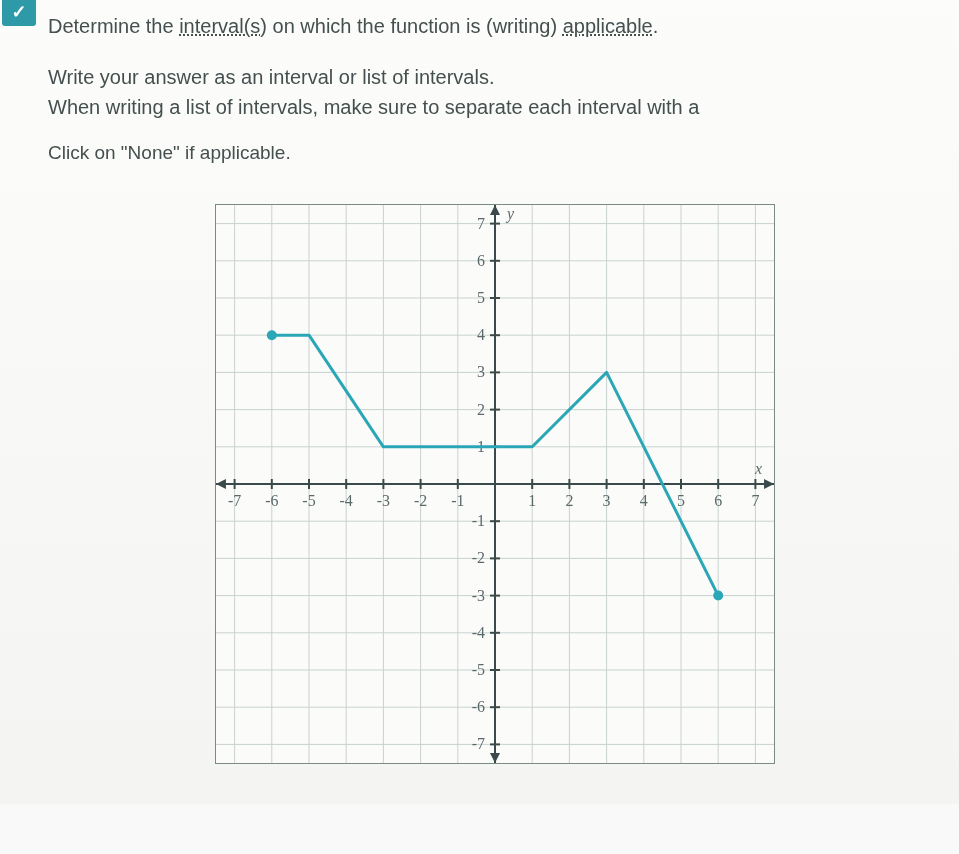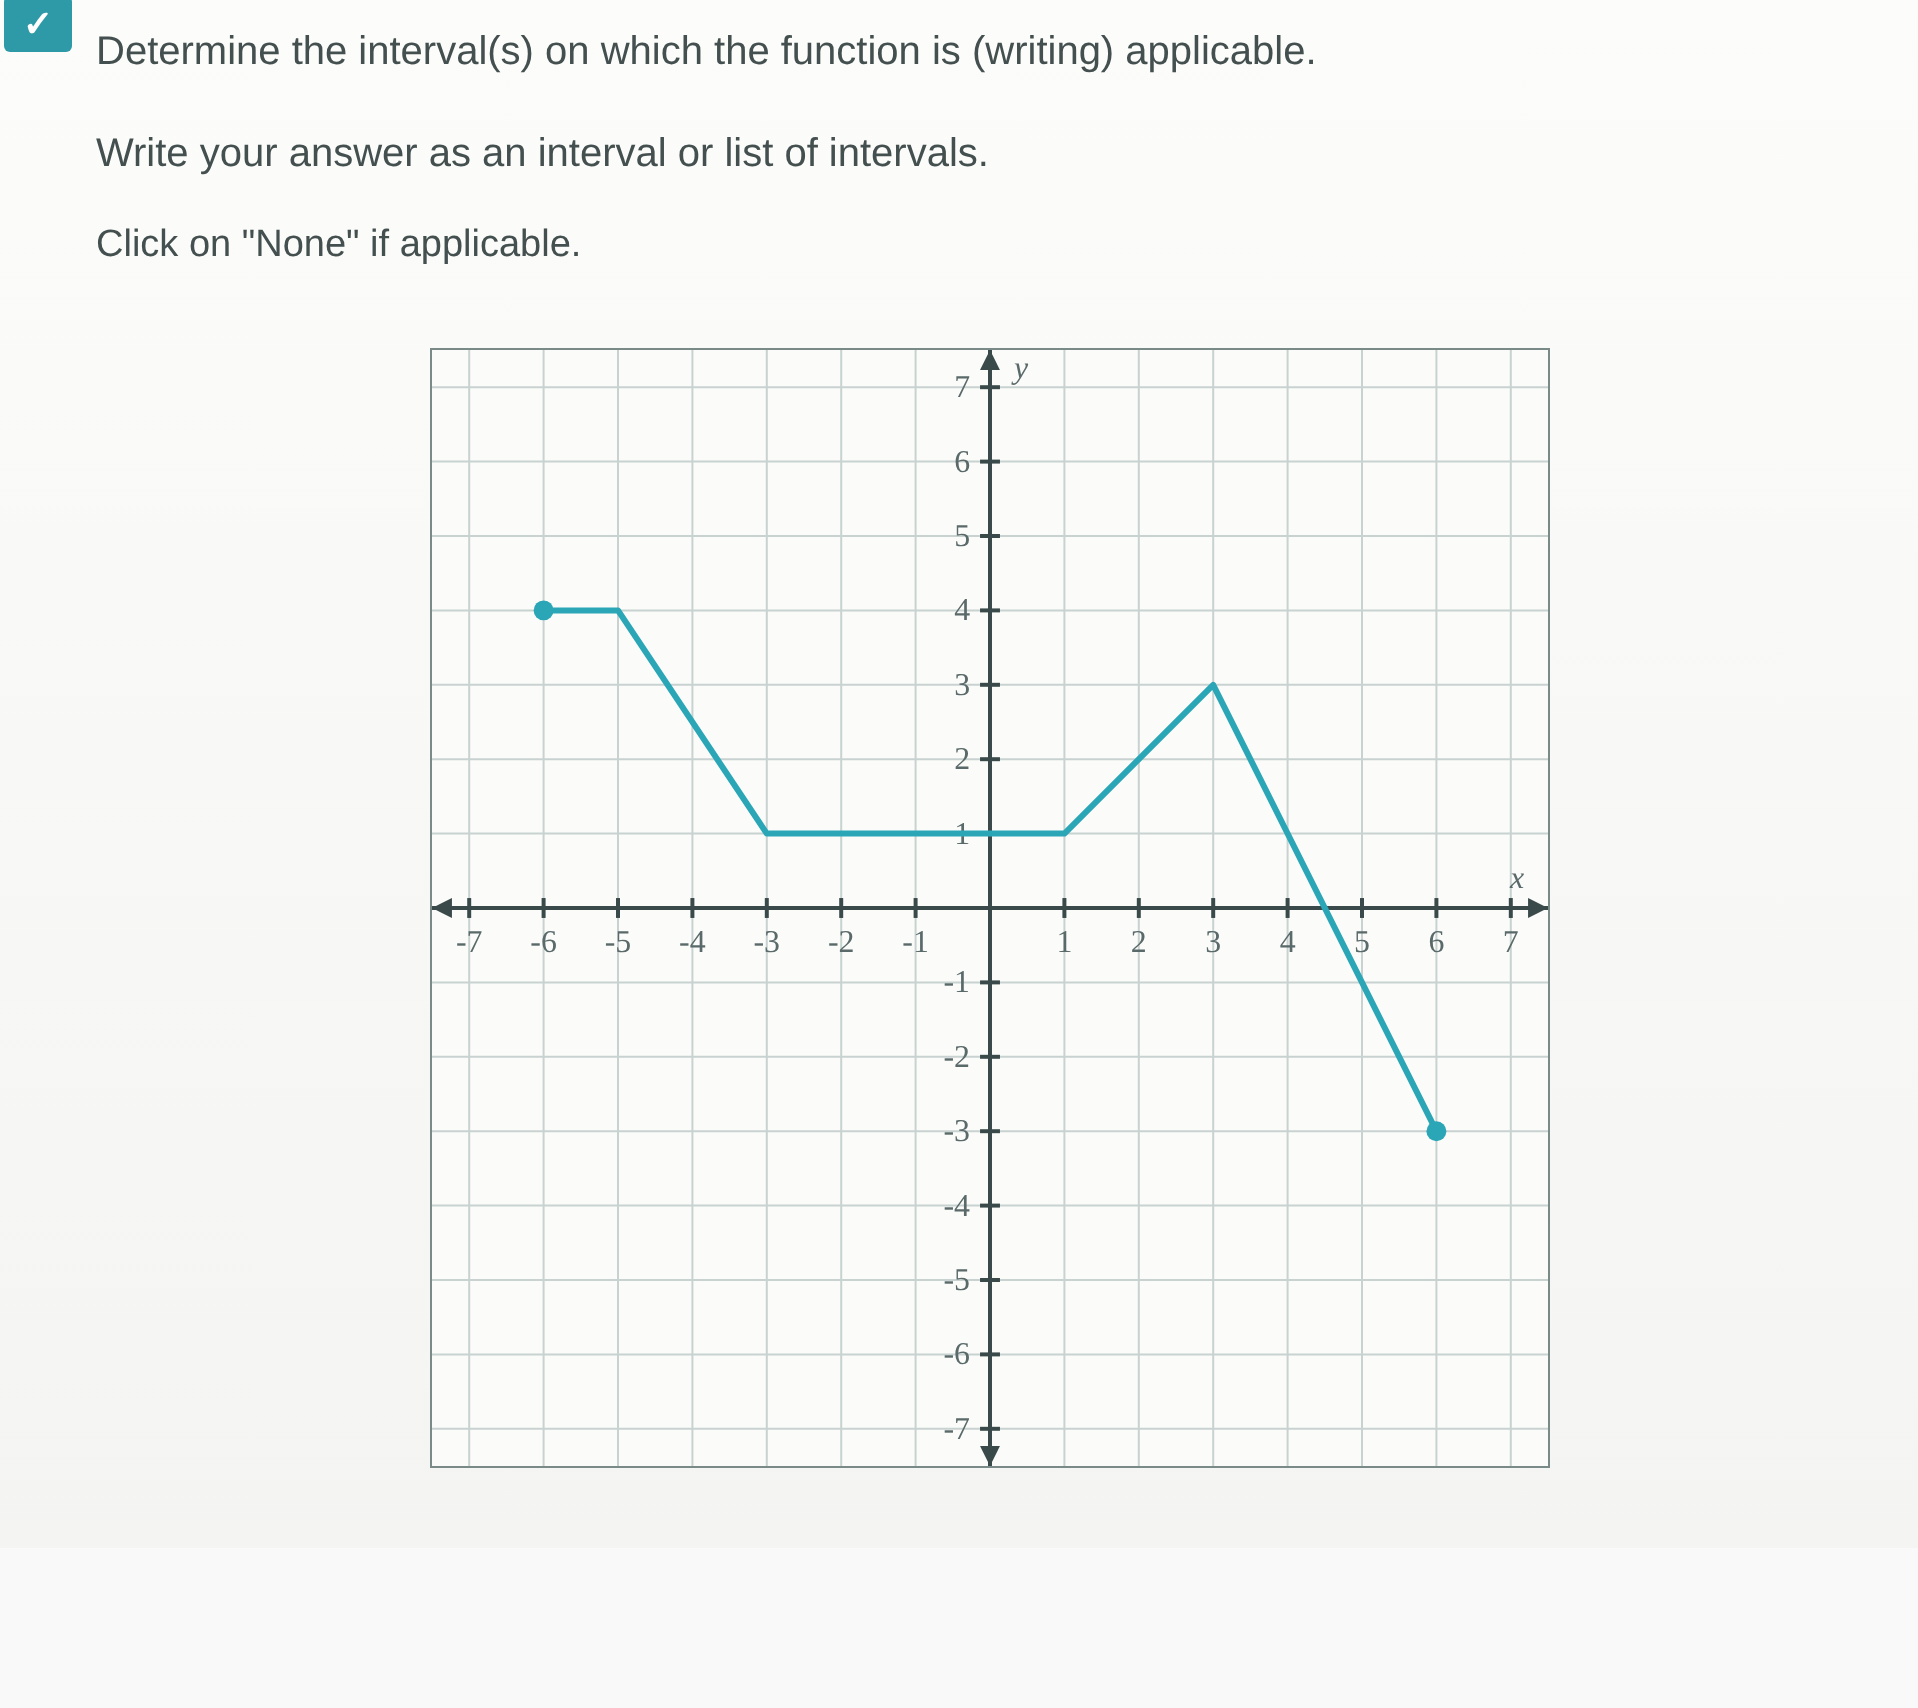--- a/index.html
+++ b/index.html
@@ -39,21 +39,21 @@
     font-size: 20px;
     line-height: 1.5;
     margin: 0 0 20px 0;
     color: #44504f;
   }
   .clicknone {
     font-size: 19px;
     margin: 0 0 30px 0;
     color: #44504f;
   }
-  .ul { text-decoration-style: dotted; cursor: help;}
+  .ul { text-decoration: underline; text-decoration-style: dotted; cursor: help;}
   .graph-wrap {
     display:flex;
     justify-content:center;
     padding: 10px 0 30px 0;
   }
   .graph {
     border: 1px solid #7a8a88;
     background: #fbfcf9;
     width: 560px;
     height: 560px;
@@ -66,20 +66,21 @@
   <div class="chk">
     <span>✓</span>
   </div>
 
   <p class="qtext">
     <span>Determine the </span><span class="ul">interval(s)</span><span> on which the function is (writing) </span><span class="ul">applicable</span><span>.</span>
   </p>
 
   <p class="subtext">
     <span>Write your answer as an interval or list of intervals.</span><br>
+    <span>When writing a list of intervals, make sure to separate each interval with a</span>
   </p>
 
   <p class="clicknone">Click on "None" if applicable.</p>
 
   <div class="graph-wrap">
     <svg class="graph" viewBox="0 0 560 560">
       <g id="grid">
           <line x1="18.666666666666668" y1="0" x2="18.666666666666668" y2="560" stroke="#c8d2d0" stroke-width="1"></line>
           <line x1="56" y1="0" x2="56" y2="560" stroke="#c8d2d0" stroke-width="1"></line>
           <line x1="93.33333333333333" y1="0" x2="93.33333333333333" y2="560" stroke="#c8d2d0" stroke-width="1"></line>

